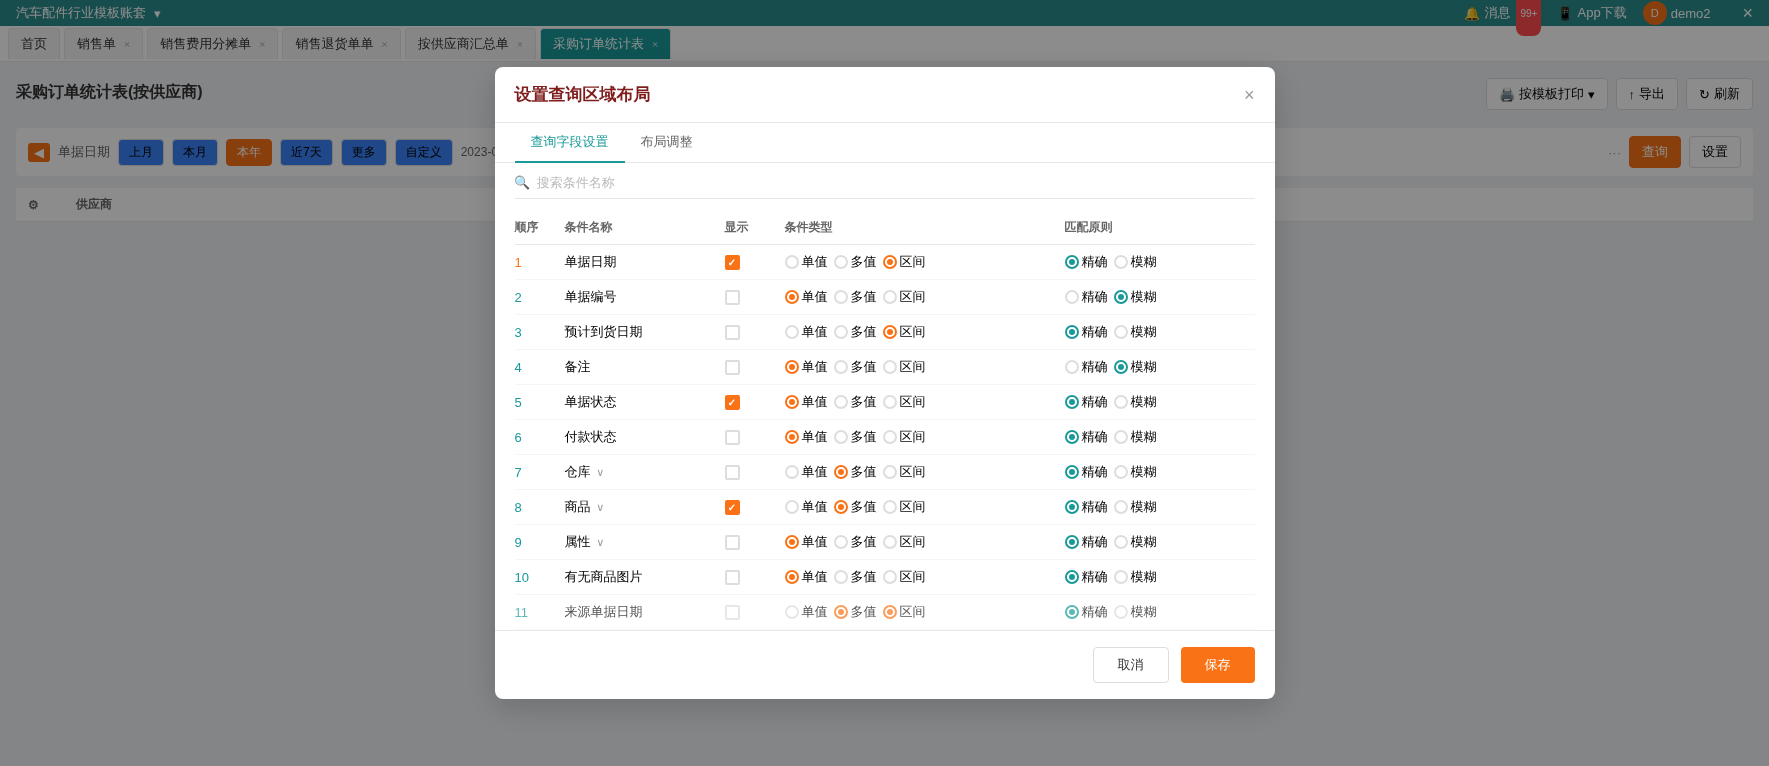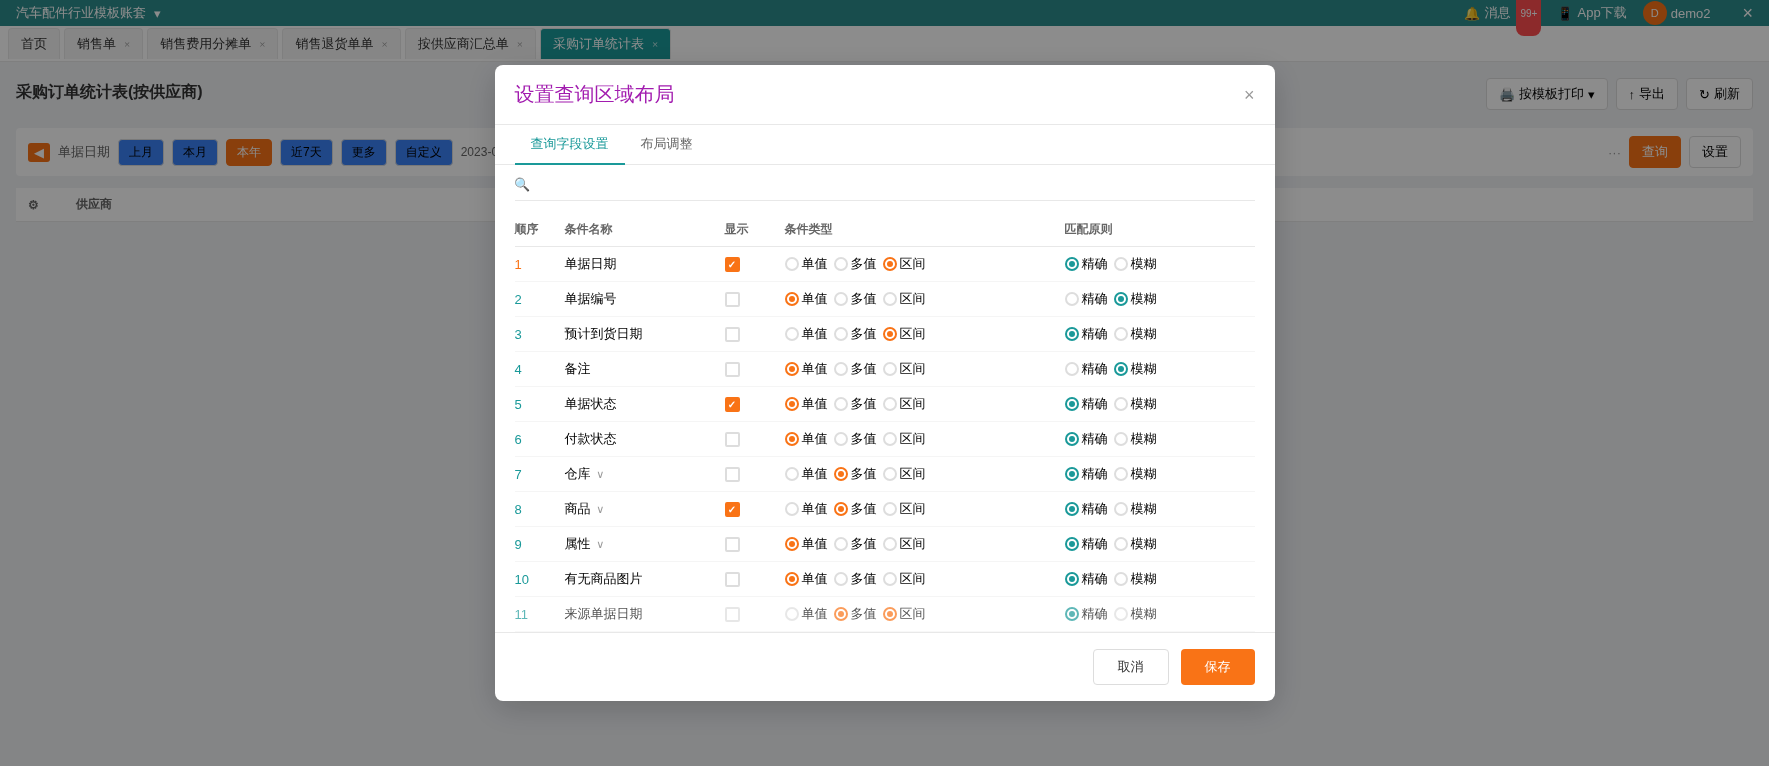--- a/index.html
+++ b/index.html
@@ -131,21 +131,21 @@
       flex-direction: column;
       box-shadow: 0 8px 32px rgba(0,0,0,0.18);
     }
     .modal-header {
       padding: 16px 20px;
       border-bottom: 1px solid #e8e8e8;
       display: flex;
       align-items: center;
       justify-content: space-between;
     }
-    .modal-title { font-size: 20px; font-weight: normal; color: #a21caf; }
+    .modal-title { font-size: 17px; font-weight: bold; color: #7f1d1d; }
     .modal-close { cursor: pointer; color: #999; font-size: 18px; line-height: 1; }
 
     
     .modal-tabs {
       display: flex;
       padding: 0 20px;
       border-bottom: 1px solid #e8e8e8;
       gap: 0;
     }
     .modal-tab {
@@ -386,20 +386,21 @@
       <div class="modal-tab active">
         <span>查询字段设置</span>
       </div>
       <div class="modal-tab">
         <span>布局调整</span>
       </div>
     </div>
 
     <div class="search-box">
       <span style="color:#bbb;">🔍</span>
+      <input type="text" placeholder="搜索条件名称" style="">
     </div>
 
     <div class="modal-table">
       <div class="modal-table-header">
         <div>顺序</div>
         <div>条件名称</div>
         <div>显示</div>
         <div>条件类型</div>
         <div>匹配原则</div>
       </div>

